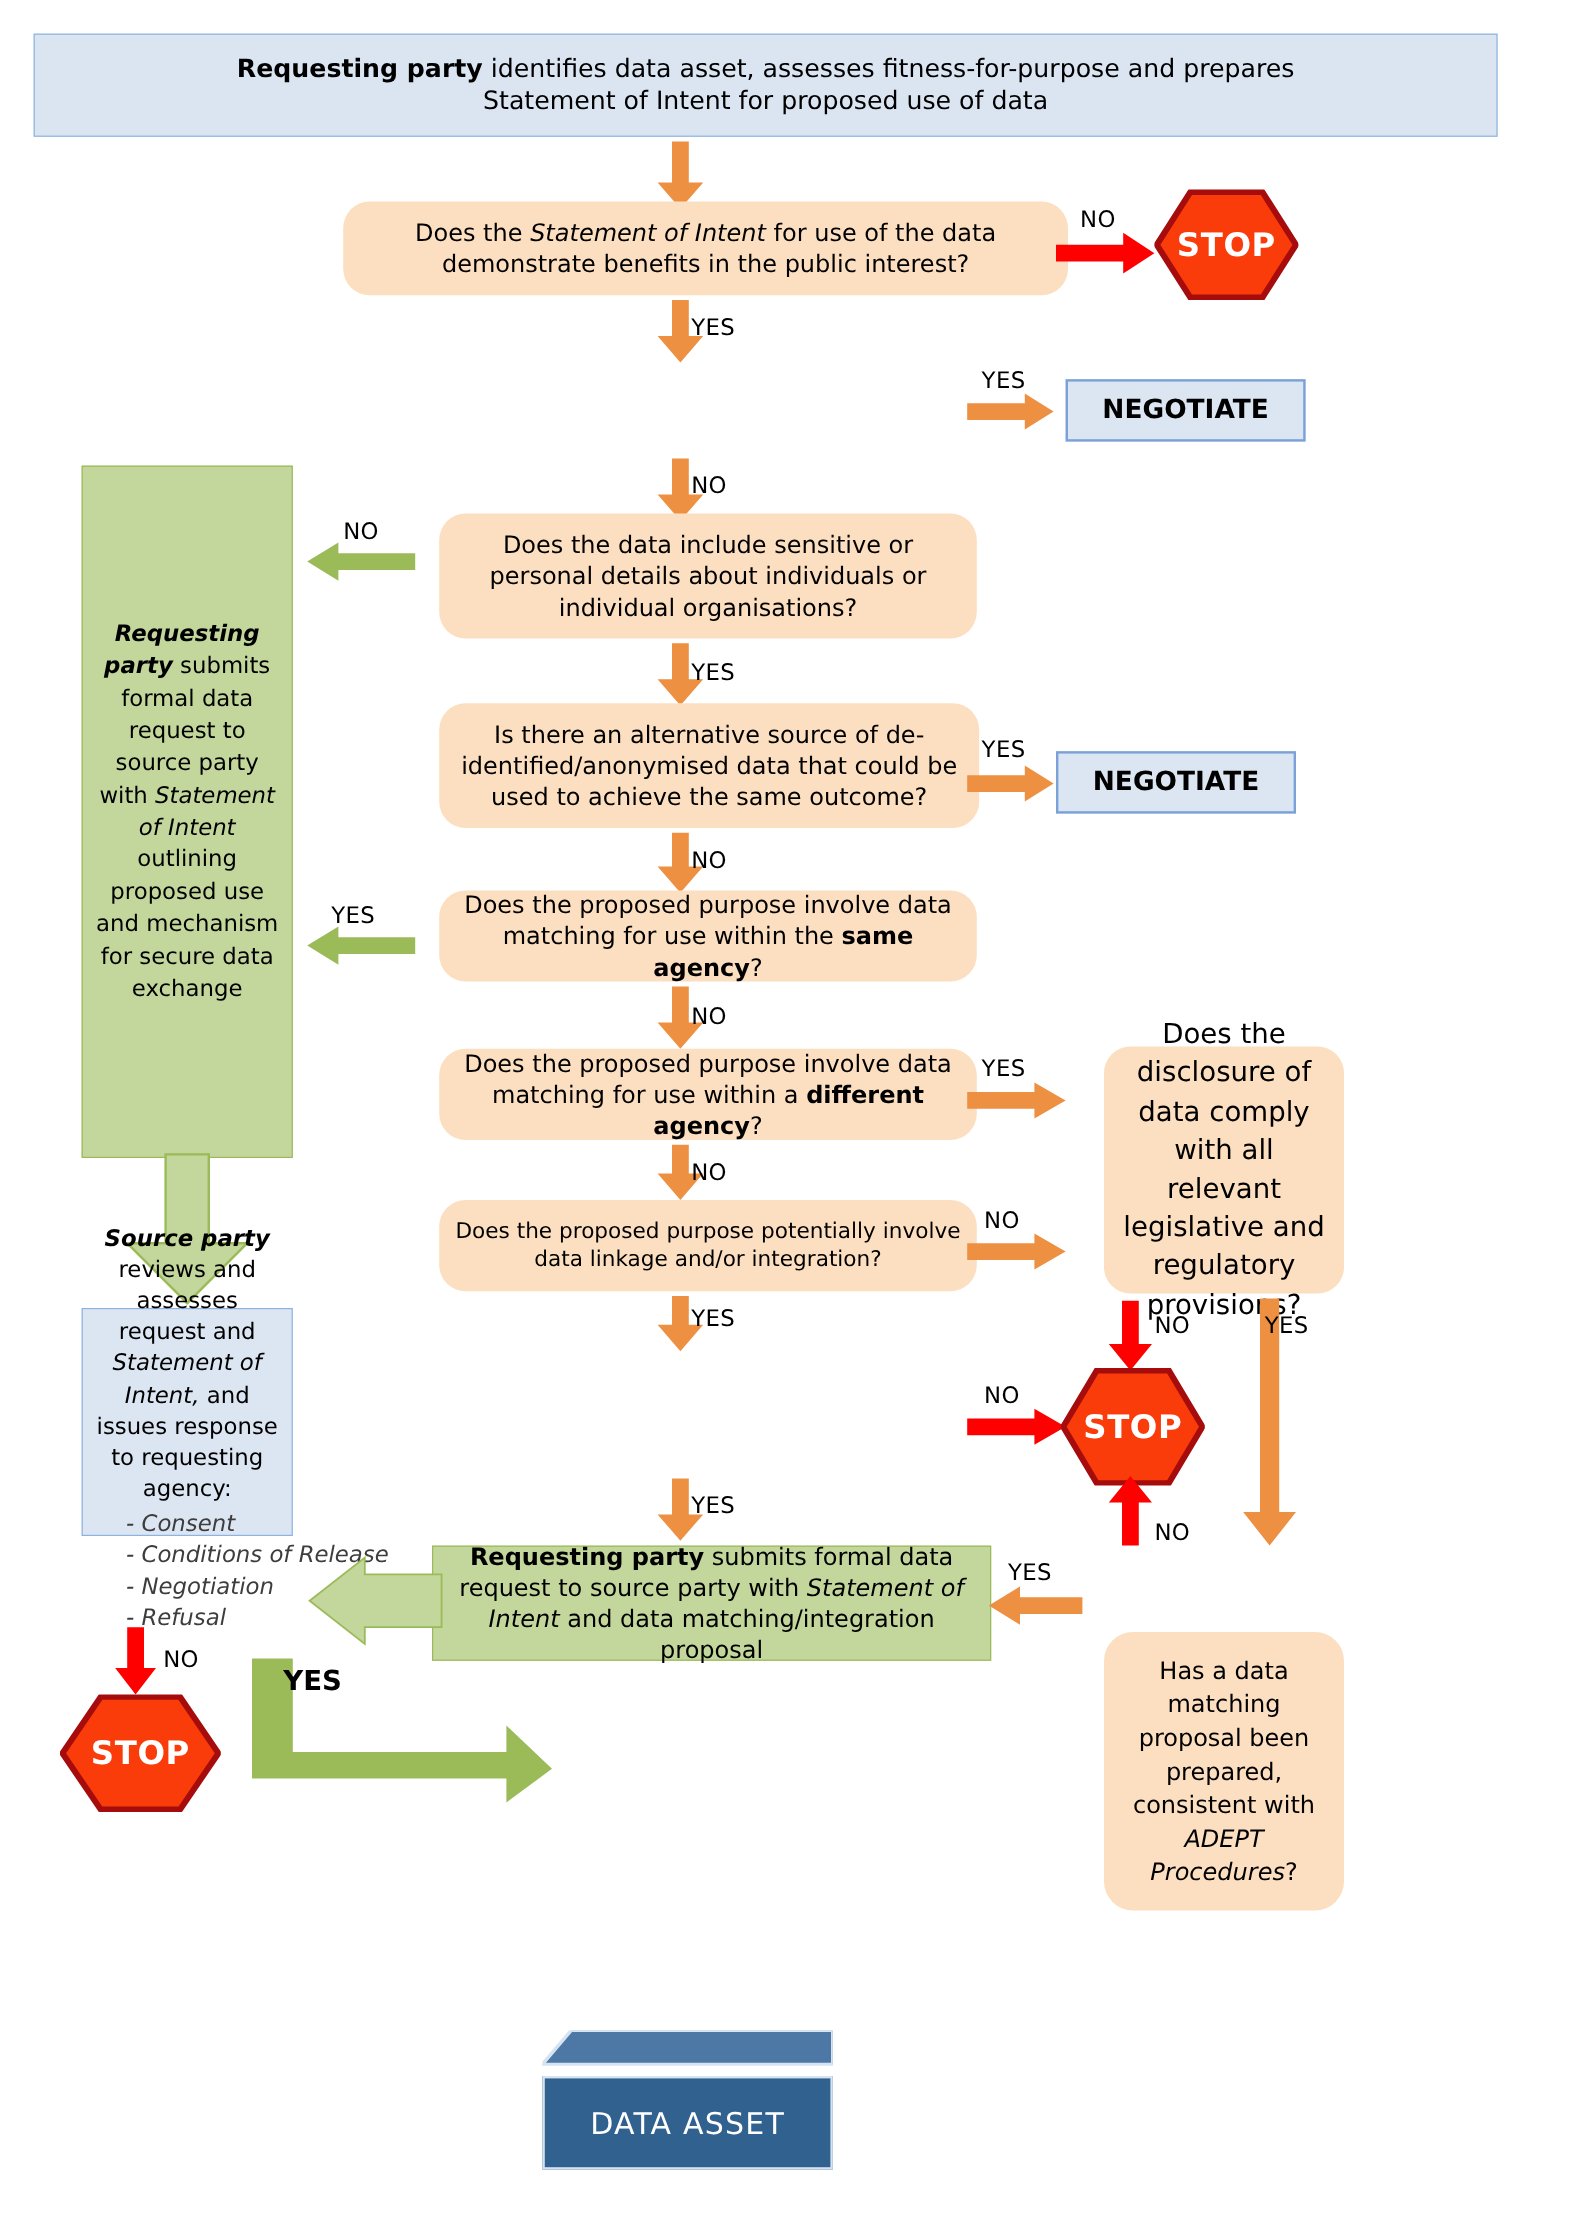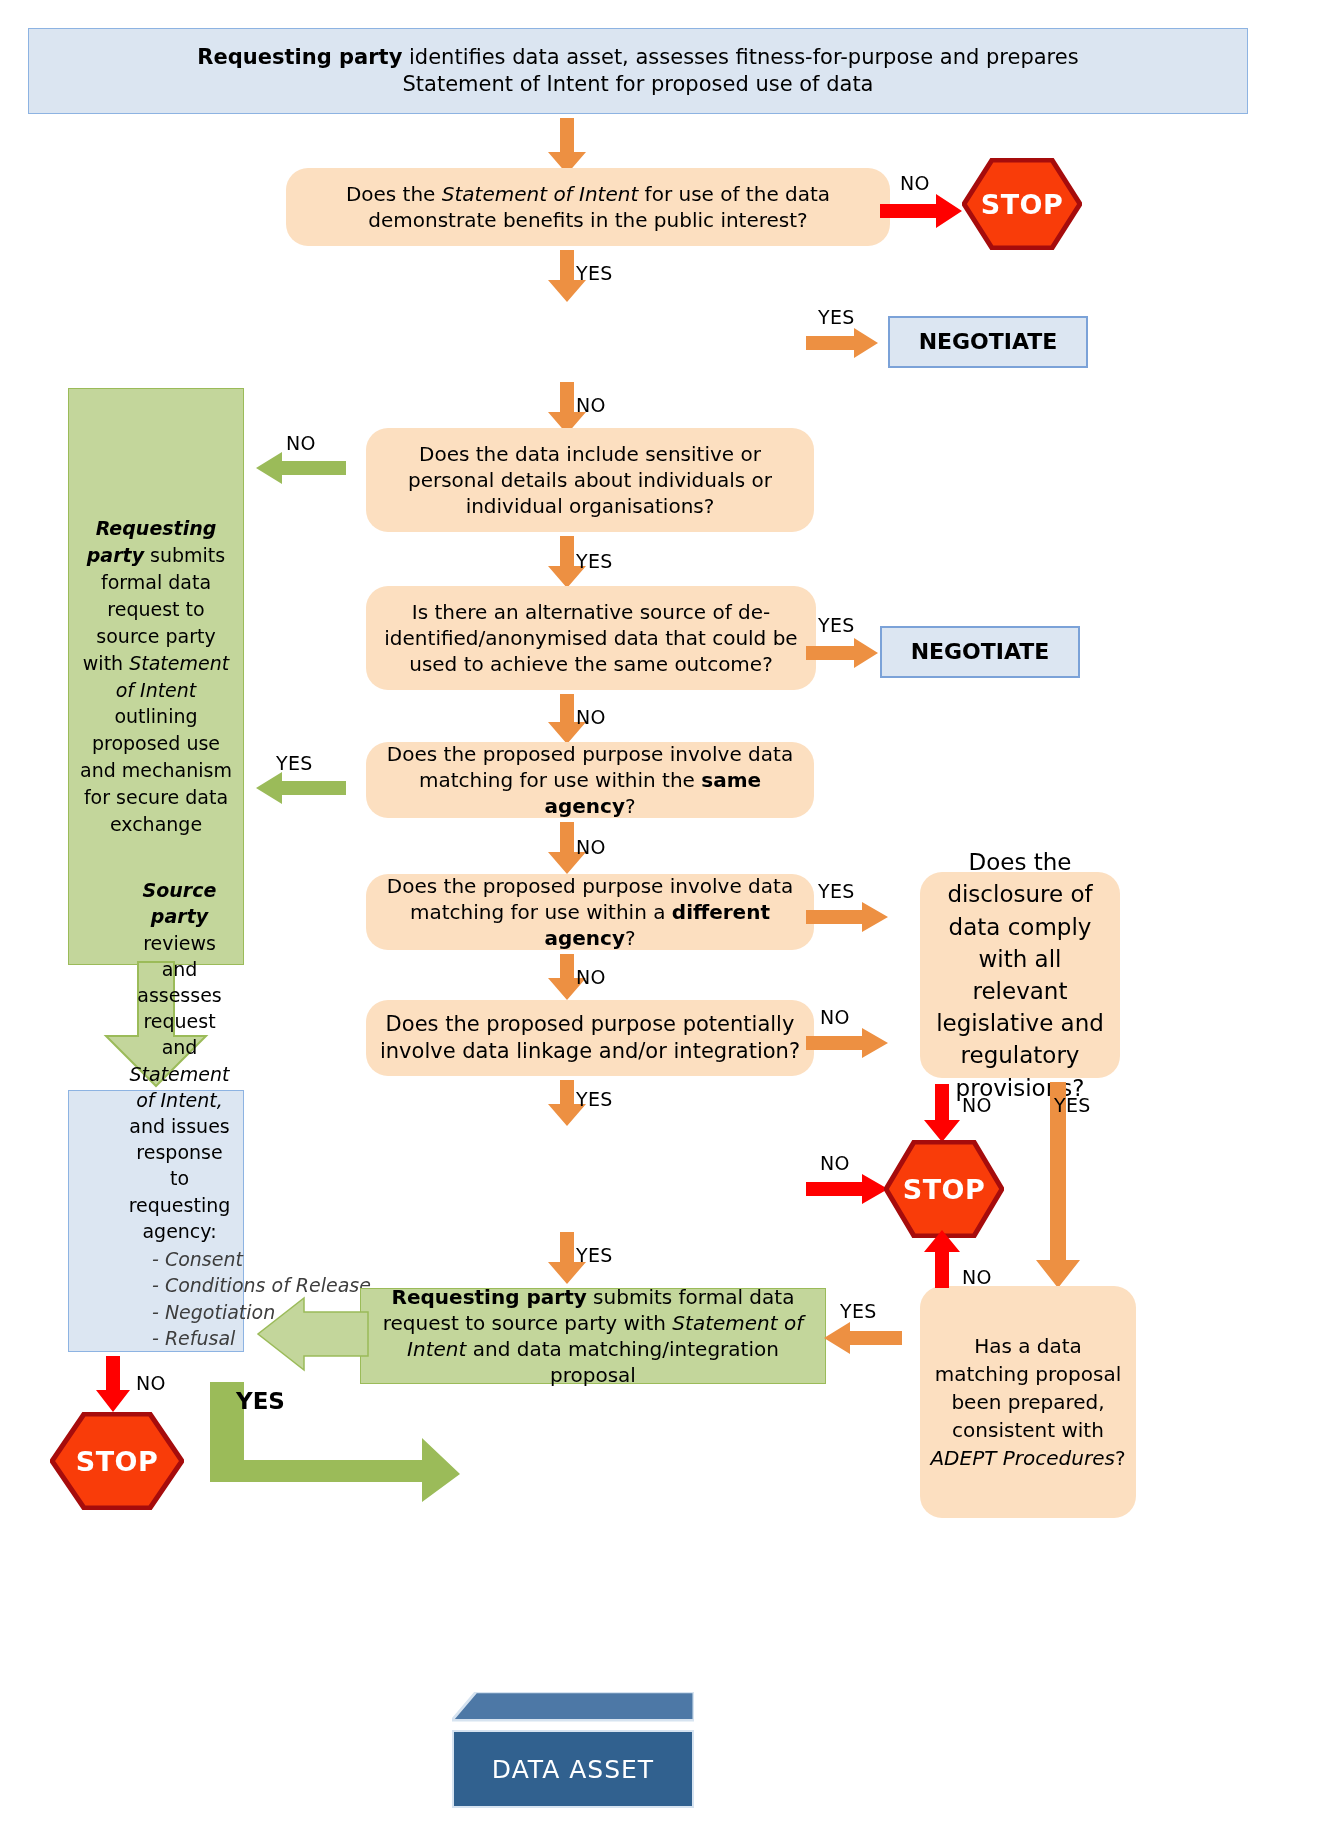--- a/index.html
+++ b/index.html
@@ -197,21 +197,21 @@
   </div>
 
   <div class="arrow" style="left:548px;top:954px;">
     <svg width="38" height="46" viewBox="0 0 38 46">
         <path d="M12,0 H26 V24 H38 L19,46 L0,24 H12 Z" fill="#ed9042"></path>
       </svg>
   </div>
   <span class="lbl" style="left:576px;top:966px;">NO</span>
 
   <div class="node dec-orange" style="left:342px;top:1000px;width:448px;height:76px;">
-    <span class="nd-txt" style="font-size:21px;">Does the proposed purpose potentially involve data linkage and/or integration?</span>
+    <span class="nd-txt" style="font-size:18px;">Does the proposed purpose potentially involve data linkage and/or integration?</span>
   </div>
 
   <span class="lbl" style="left:820px;top:1006px;">NO</span>
   <div class="arrow" style="left:806px;top:1028px;">
     <svg width="82" height="30" viewBox="0 0 82 30">
         <path d="M0,8 H56 V0 L82,15 L56,30 V22 H0 Z" fill="#ed9042"></path>
       </svg>
   </div>
 
   <div class="arrow" style="left:548px;top:1080px;">
@@ -228,21 +228,21 @@
   </div>
   <span class="lbl" style="left:962px;top:1094px;">NO</span>
 
   <div class="arrow" style="left:1036px;top:1082px;">
     <svg width="44" height="206" viewBox="0 0 44 206">
         <path d="M14,0 H30 V178 H44 L22,206 L0,178 H14 Z" fill="#ed9042"></path>
       </svg>
   </div>
   <span class="lbl" style="left:1054px;top:1094px;">YES</span>
 
-  <div class="node proc-blue-l" style="left:68px;top:1090px;width:176px;height:262px;align-items:flex-end;padding-left:47px;">
+  <div class="node proc-blue-l" style="left:68px;top:1090px;width:176px;height:190px;align-items:center;">
     <span class="nd-txt" style="font-size:19px;line-height:1.38;padding-top:10px;">
       <span class="bi">Source party</span><span> reviews and assesses request and </span><span class="i">Statement of Intent,</span><span> and issues response to requesting agency:</span>
       <span class="bullets i" style="display:block;color:#3d3d3d;margin-top:2px;">
         <div>-  Consent</div>
         <div>-  Conditions of Release</div>
         <div>-  Negotiation</div>
         <div>-  Refusal</div>
       </span>
     </span>
   </div>
@@ -302,21 +302,21 @@
   </div>
   <span class="lbl-big" style="left:236px;top:1388px;">YES</span>
 
   <div class="asset" style="left:452px;top:1692px;width:242px;height:108px;">
     <svg class="top" width="242" height="34" viewBox="0 0 242 34" preserveAspectRatio="none">
       <polygon points="0,32 24,0 242,0 242,32" fill="#4d78a6" stroke="#d6e3f0" stroke-width="3"></polygon>
     </svg>
     <div class="front" style="top:38px;height:78px;">DATA ASSET</div>
   </div>
 
-  <div class="node dec-orange" style="left:896px;top:1286px;width:216px;height:232px;">
+  <div class="node dec-orange" style="left:896px;top:1360px;width:200px;height:232px;border-radius:24px;">
     <span class="nd-txt" style="font-size:20px;line-height:1.40;">
       <span>Has a data matching proposal been prepared, consistent with </span><span class="i">ADEPT Procedures</span><span>?</span>
     </span>
   </div>
 
   <div class="arrow" style="left:924px;top:1230px;">
     <svg width="36" height="58" viewBox="0 0 36 58">
         <path d="M18,0 L36,22 H25 V58 H11 V22 H0 Z" fill="#ff0000"></path>
       </svg>
   </div>

